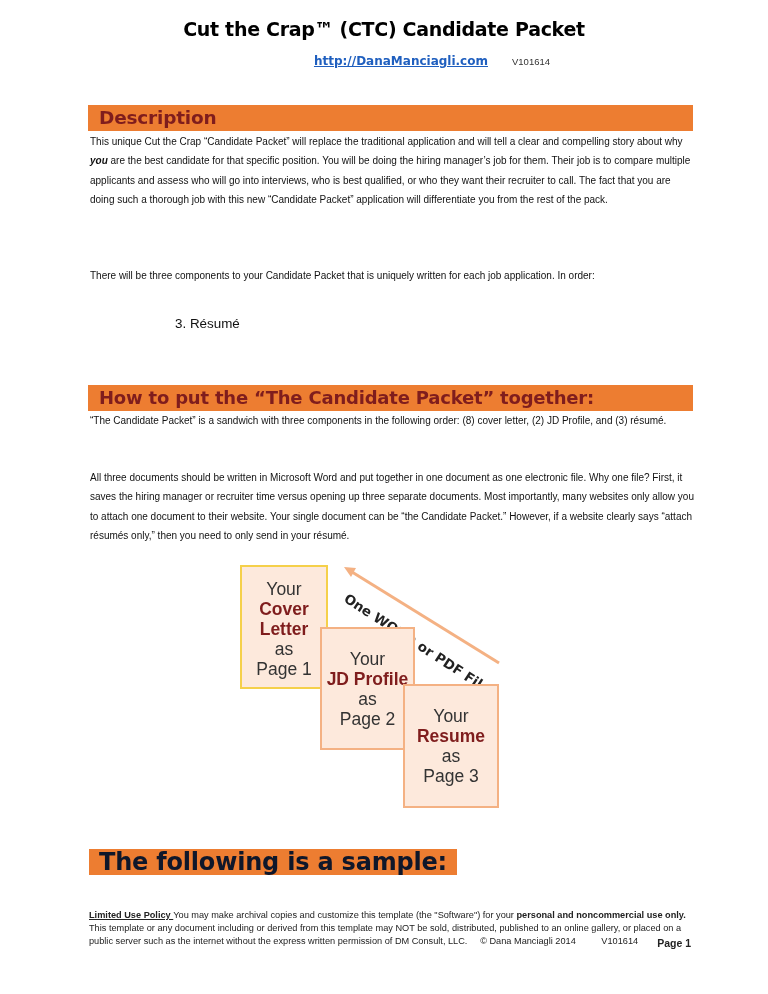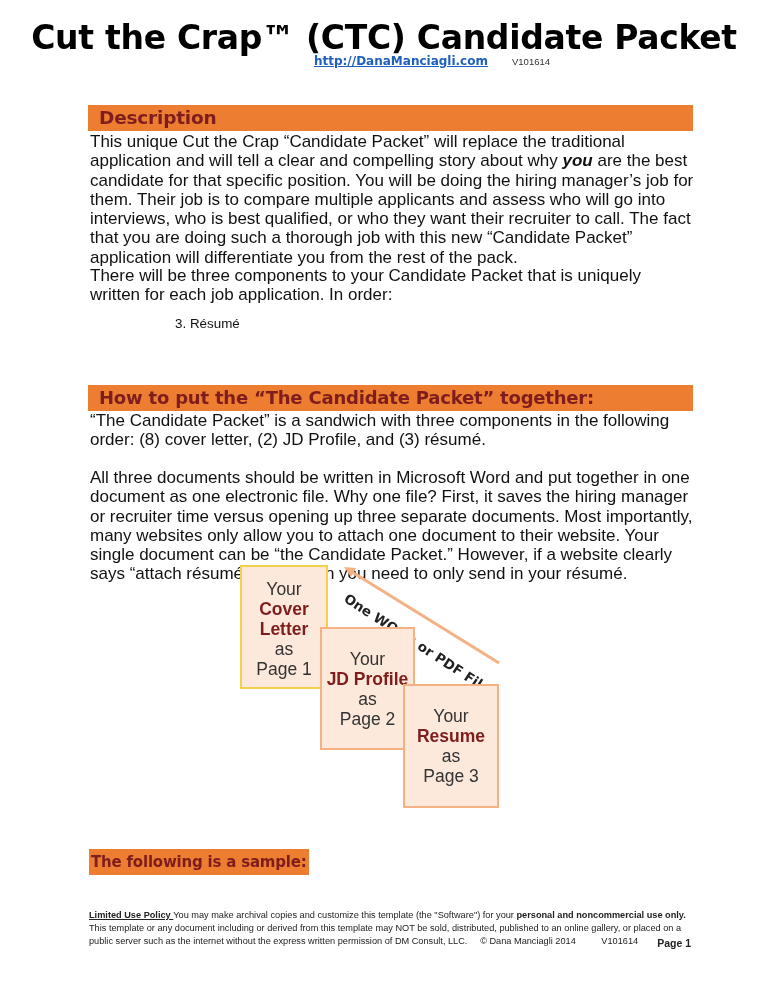--- a/index.html
+++ b/index.html
@@ -1,39 +1,39 @@
 <!DOCTYPE html>
 <html><head>
 <meta charset="utf-8">
 <style>
   html, body { margin: 0; padding: 0; background: #ffffff; }
   body { width: 768px; height: 994px; position: relative; overflow: hidden;
          font-family: "Liberation Sans", "DejaVu Sans", sans-serif; color: #1a1a1a; }
   .title { position: absolute; left: 0; width: 768px; top: 18px; text-align: center;
-           font-family: "DejaVu Sans", sans-serif; font-weight: bold; font-size: 33px; letter-spacing: -0.3px; color: #000; }
+           font-family: "DejaVu Sans", sans-serif; font-weight: bold; font-size: 19px; letter-spacing: -0.3px; color: #000; }
   .sub { position: absolute; left: 0; width: 768px; top: 54px; text-align: center; font-size: 12px; padding-left: 48px; }
   .sub a { color: #1f5fbf; font-weight: bold; text-decoration: underline; font-family: "DejaVu Sans", sans-serif; font-size: 12px; }
   .sub .ver { margin-left: 24px; font-size: 9.5px; color: #333; }
   .hbar { position: absolute; left: 88px; width: 605px; height: 26px; background: #ed7d31;
           color: #7f1d1d; font-weight: bold; font-family: "DejaVu Sans", sans-serif; font-size: 18.5px;
           line-height: 26px; padding-left: 11px; box-sizing: border-box; letter-spacing: -0.2px; }
-  .para { position: absolute; left: 90px; width: 605px; font-size: 17px; line-height: 19.3px; color: #111; }
+  .para { position: absolute; left: 90px; width: 605px; font-size: 10px; line-height: 19.3px; color: #111; }
   .para em.bi { font-weight: bold; font-style: italic; }
   .list { position: absolute; left: 175px; font-size: 13.4px; color: #111; }
   .list div { height: 28px; }
   .list i { font-style: italic; }
   .box { position: absolute; background: #fde9dc; border: 2px solid #f4b183; box-sizing: border-box;
          text-align: center; font-family: "Liberation Sans", sans-serif; font-size: 17.5px; line-height: 20px; color: #333; padding-top: 12px; }
   .box b { color: #7f1d1d; }
   .box.first { border-color: #f5d04a; }
   .arrow { position: absolute; left: 0; top: 0; }
   .arrow-text { position: absolute; left: 350px; top: 590px; transform-origin: 0 0; transform: rotate(33deg);
                 font-family: "DejaVu Sans", sans-serif; font-weight: bold; font-size: 13.5px; color: #222; white-space: nowrap; }
-  .sample { position: absolute; left: 89px; top: 849px; height: 26px; background: #ed7d31; color: #7f1d1d;
-            font-weight: bold; font-family: "DejaVu Sans", sans-serif; font-size: 15px; line-height: 26px; padding: 0 2px; letter-spacing: -0.2px; }
+  .sample { position: absolute; left: 89px; top: 849px; height: 26px; background: #ed7d31; color: #0f172a;
+            font-weight: bold; font-family: "DejaVu Sans", sans-serif; font-size: 24px; line-height: 26px; padding: 0 10px; letter-spacing: -0.2px; }
   .footer { position: absolute; left: 89px; top: 909px; width: 610px; font-size: 9.2px; line-height: 13px; color: #222; }
   .footer .lup { font-weight: bold; text-decoration: underline; }
   .footer .em { font-weight: bold; }
   .footer .pg { position: absolute; right: 8px; top: 28px; font-weight: bold; font-size: 10.5px; }
 </style>
 </head>
 <body>
 
 <div class="title">Cut the Crap™ (CTC) Candidate Packet</div>
 <div class="sub">

